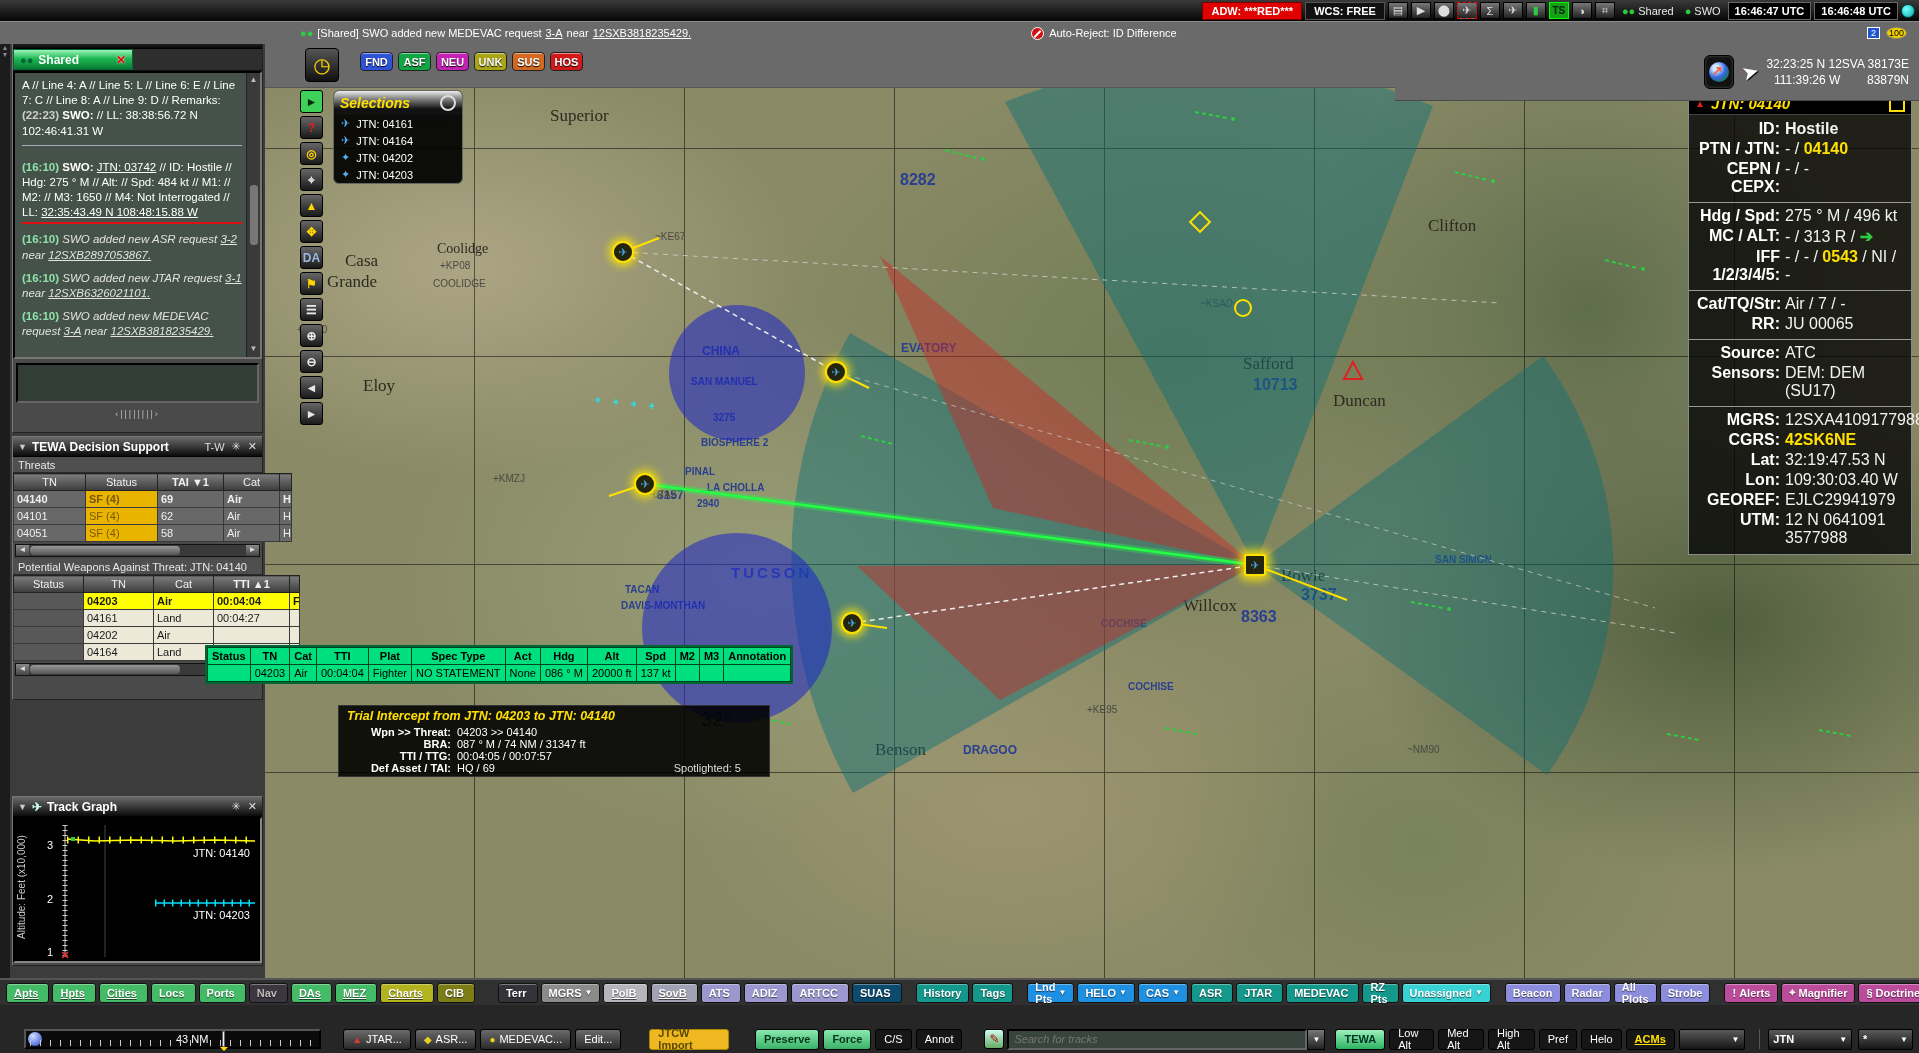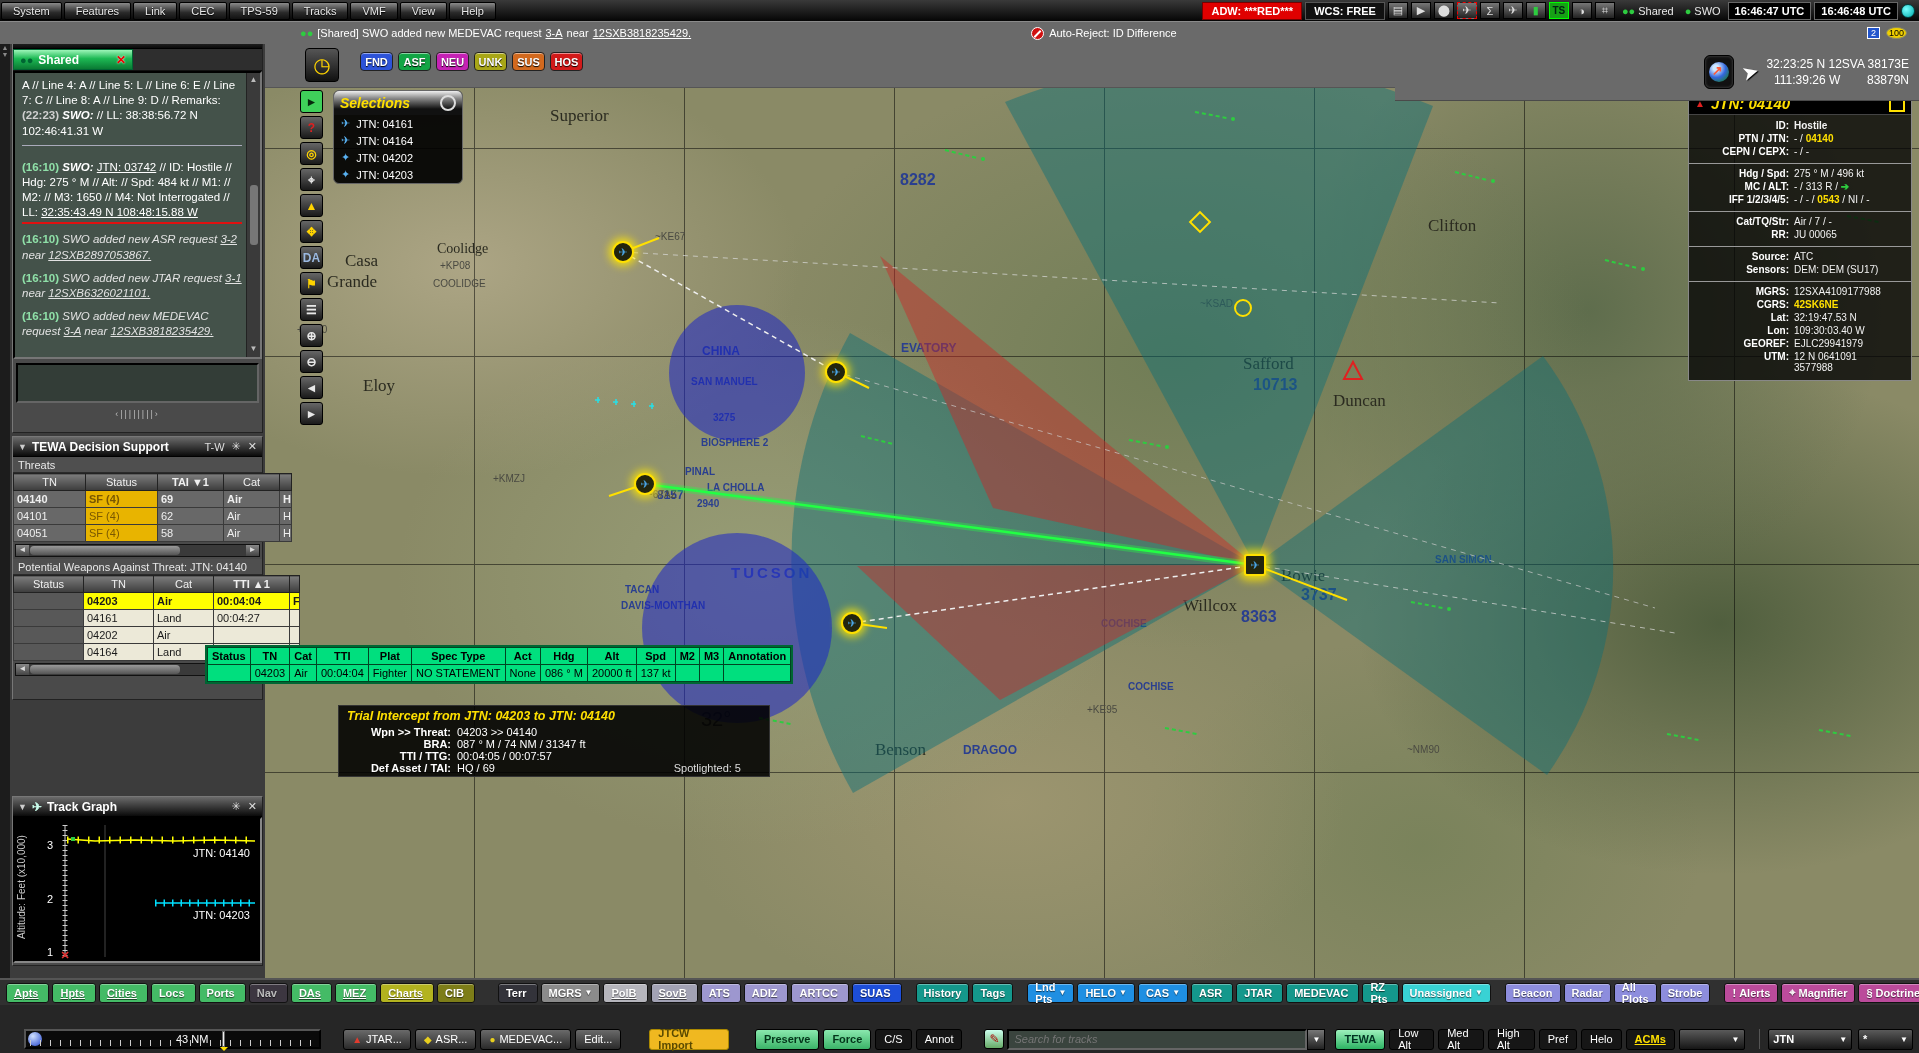--- a/index.html
+++ b/index.html
@@ -53,21 +53,21 @@
   #chatpanel { top:-16px; height:405px; }
   .chattabs { height:22px; background:#2e2e2e; display:flex; border-bottom:1px solid #111;}
   .chattab { width:120px; background:linear-gradient(#9cf5b8,#1db954 45%,#0a7a33); border:1px solid #063;
     display:flex; align-items:center; gap:5px; color:#fff; font-weight:bold; font-size:12px; padding:0 6px;}
   .chattab .x { color:#e00; font-weight:bold; margin-left:auto; text-shadow:0 0 2px #fff;}
   .chatbody { position:relative; height:288px; background:#44524a; border:2px inset #222; color:#fff;
     font-size:11.5px; padding:5px 18px 5px 7px; line-height:1.32; overflow:hidden;}
   .cmsg { margin-bottom:8px; }
   .ctime { color:#8fe0a8; font-weight:bold;margin-top:8px; }
   .ctime.gray { color:#cfcfcf; }
-  .cuser { font-weight:bold;font-style:italic; }
+  .cuser { font-weight:bold; }
   .citalic { font-style:italic; color:#e2e2e2; }
   .cdiv { border-top:1px solid #aab; margin:6px 0; }
   .cred { border-top:2px solid #e01010; margin:2px 0 4px 0; }
   .chatscroll { position:absolute; right:0; top:0; width:14px; height:100%; background:#3a3a3a; border-left:1px solid #222;
     display:flex; flex-direction:column; justify-content:space-between; align-items:center; color:#bbb; font-size:8px; padding:2px 0;}
   .chatinput { height:40px; background:#333d37; border:2px inset #111; margin:4px 3px;}
   .grip { height:14px; display:flex; align-items:center; justify-content:center; color:#bbb; font-size:9px; letter-spacing:2px;}
 
   
   #tewapanel { top:392px; height:264px; }
@@ -148,21 +148,21 @@
   #mtoolcol { position:absolute; left:35px; top:2px; width:24px; z-index:6; display:flex; flex-direction:column; gap:3px;}
   .mtool { width:23px; height:23px; background:linear-gradient(#666,#1a1a1a); border:1px solid #000; border-radius:3px;
     display:flex; align-items:center; justify-content:center; font-size:12px; font-weight:bold;}
 
   #infopanel { position:absolute; left:1423px; top:4px; width:224px; z-index:6; background:rgba(5,5,5,.8);
     border:1px solid #888;}
   #infotitle { height:22px; background:#000; display:flex; align-items:center; gap:6px; padding:0 6px; border-bottom:1px solid #444;}
   #infotitle .tri { color:#e02020; font-size:10px; }
   #infotitle .t { color:#ffe000; font-weight:bold; font-style:italic; font-size:15px; }
   #infotitle .sqbtn { margin-left:auto; width:16px; height:16px; border:2px solid #ffe000; background:rgba(0,0,0,.4);}
-  .irow { display:flex; padding:1px 17px; font-size:10px; }
+  .irow { display:flex; padding:1px 8px; font-size:16px; }
   .ilabel { width:88px; text-align:right; color:#fff; font-weight:bold; padding-right:5px; flex:none;}
   .ival { color:#f2f2f2; }
   .ihl { color:#ffe000; font-weight:bold; }
   .iarrow { color:#2ecc40; font-weight:bold; }
 
   #trialbox { position:absolute; left:73px; top:617px; width:432px; height:72px; z-index:6;
     background:rgba(0,0,0,.88); border:1px solid #333; padding:3px 8px;}
   #trialbox .tt { color:#ffe000; font-weight:bold; font-style:italic; font-size:12.5px; margin-bottom:3px;}
   .trow { display:flex; font-size:11px; color:#fff; }
   .trow .l { width:110px; text-align:right; font-weight:bold; padding-right:6px; flex:none;}
@@ -212,32 +212,20 @@
     font-size:11px; display:flex; align-items:center; padding:0 4px; gap:10px; margin-right:6px;}
   .dd .cap { font-weight:bold; }
   .vsep { width:2px; height:20px; background:#555; margin:0 8px; }
 </style>
 </head>
 <body>
 
 <div id="app">
 
   <div id="menubar">
-    <div style="display:flex;">
-
-    <div class="mbtn">System</div>
-        <div class="mbtn">Features</div>
-        <div class="mbtn">Link</div>
-        <div class="mbtn">CEC</div>
-        <div class="mbtn">TPS-59</div>
-        <div class="mbtn">Tracks</div>
-        <div class="mbtn">VMF</div>
-        <div class="mbtn">View</div>
-        <div class="mbtn">Help</div>
-      </div>
     <div id="menuright">
       <div class="adw">ADW: ***RED***</div>
       <div class="wcs">WCS: FREE</div>
       <div class="sicon">▤</div>
       <div class="sicon">▶</div>
       <div class="sicon">⬤</div>
       <div class="sicon" style="border:1px dashed #e00;">✈</div>
       <div class="sicon">Σ</div>
       <div class="sicon">✈</div>
       <div class="sicon green">▮</div>
@@ -885,21 +873,21 @@
           <span class="arr"></span>
         </div>
         <div class="b1" style="background: rgb(157, 151, 207);">
           <span>ADIZ</span>
           <span class="arr"></span>
         </div>
         <div class="b1" style="background: rgb(157, 151, 207);">
           <span>ARTCC</span>
           <span class="arr"></span>
         </div>
-        <div class="b1" style="background: #1d4ed8;">
+        <div class="b1" style="background: #0c4a6e;">
           <span>SUAS</span>
           <span class="arr"></span>
         </div>
       </div>
     <div class="bgroup">
 
     <div class="b1" style="background: rgb(20, 152, 140);">
           <span>History</span>
         </div>
         <div class="b1" style="background: rgb(20, 152, 140);">

